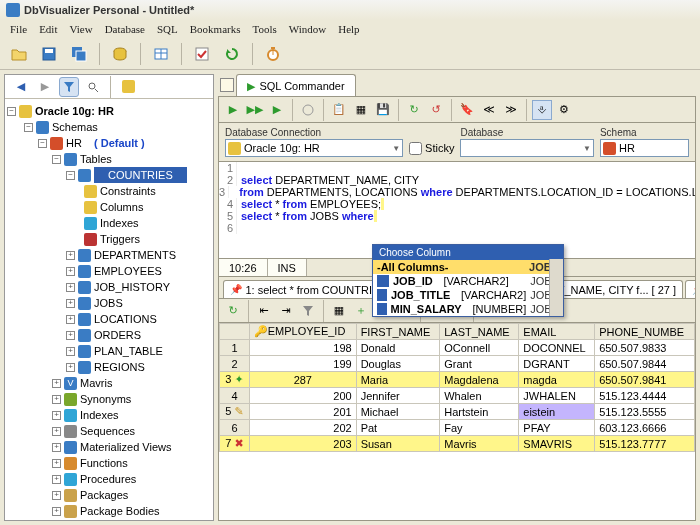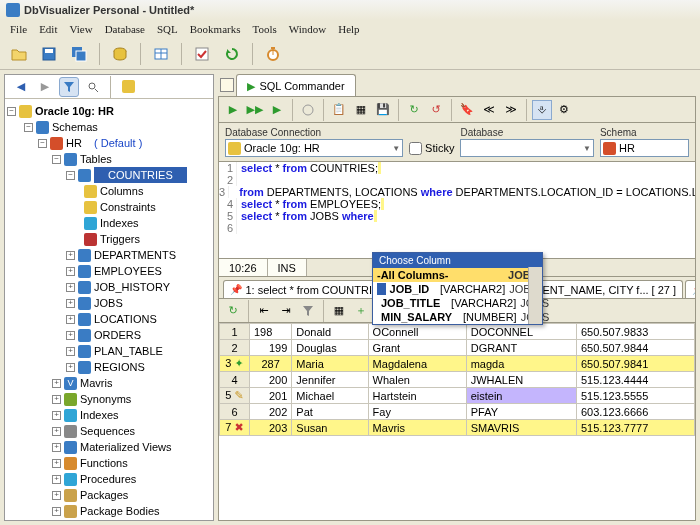--- a/index.html
+++ b/index.html
@@ -12,42 +12,42 @@
 .toolbar { height: 32px; display: flex; align-items: center; gap: 4px; padding: 2px 6px; border-bottom: 1px solid #c0bcae; }
 .tbtn { width: 26px; height: 26px; display:flex; align-items:center; justify-content:center; border:1px solid transparent; border-radius:3px; }
 .sep { width:1px; height:22px; background:#b8b4a4; margin:0 3px;}
 .main { display:flex; height: calc(525px - 20px - 18px - 32px); }
 .sidebar { width: 210px; background:#fff; border:1px solid #999; margin:4px; overflow:auto; }
 .tree { padding:4px 2px; line-height:16px; color:#000; }
 .tree .node { display:flex; align-items:center; gap:3px; white-space:nowrap; }
 .tree .exp { width:9px; height:9px; border:1px solid #888; display:inline-flex; align-items:center; justify-content:center; font-size:8px; background:#fff; color:#555;}
 .tree .ind { display:inline-block; }
 .tree .sel { background:#2f5fb0; color:#fff; padding:0 14px;}
-.tree .def { color:#1a46c8; font-weight:normal;}
+.tree .def { color:#1a46c8; font-weight:bold;}
 .ticon { width:13px; height:13px; display:inline-block; border-radius:2px;}
 .i-db{background:#e7c23f;} .i-sch{background:#d44e2a;} .i-tbl{background:#3a7cc4;} .i-col{background:#e7c23f;} .i-idx{background:#2fa5d6;} .i-trg{background:#b33;} .i-v{background:#3a7cc4;color:#fff;font-size:9px;text-align:center;line-height:13px;} .i-syn{background:#7aa72b;} .i-seq{background:#888;} .i-fn{background:#d78a2e;} .i-prc{background:#2fa5d6;} .i-pkg{background:#caa24b;} .i-jc{background:#b5862a;}
 .right { flex:1; display:flex; flex-direction:column; margin:4px 4px 4px 0; overflow:hidden;}
 .tabs { display:flex; gap:2px; height:22px; padding-left:18px; position:relative;}
 .tabs::before{content:'';position:absolute;left:2px;top:4px;width:12px;height:12px;border:1px solid #888;background:#fdf9e6;}
 .tab { background:#fdfdf5; border:1px solid #9a9786; border-bottom:none; padding:3px 10px 2px; border-radius:3px 3px 0 0; display:flex; align-items:center; gap:4px;}
 .tab .ticon{width:12px;height:12px;}
 .tab.active{background:#fff;font-weight:normal;}
 .sqlbar { height:26px; background:#ece9d8; border:1px solid #9a9786; border-bottom:none; display:flex; align-items:center; gap:2px; padding:0 4px;}
 .sbtn{width:20px;height:20px;display:flex;align-items:center;justify-content:center;}
 .conrow { display:flex; gap:6px; background:#ece9d8; border:1px solid #9a9786; border-bottom:none; padding:4px 6px;}
 .conbox { display:flex; flex-direction:column; gap:1px;}
 .conbox label{font-size:10px;color:#333;}
 .combo { display:flex; align-items:center; background:#fff; border:1px solid #7a98b5; height:18px; padding:0 2px; gap:3px;}
 .combo .dd{margin-left:auto; font-size:8px; color:#666;}
 .editor { background:#fff; border:1px solid #9a9786; height:98px; overflow:hidden; font-family:'Courier New',monospace; font-size:12px;}
 .eline{display:flex;}
 .gut{width:18px;text-align:right;color:#777;background:#fff;padding-right:3px;border-right:1px solid #eee;}
 .code{padding-left:4px;white-space:pre;}
 .kw{color:#1a1ae0;font-weight:bold;} .cur{background:#fff68a;}
-.popup{position:absolute; left:372px; top:244px; width:171px; background:#fff; border:1px solid #3b5ea0; box-shadow:2px 2px 4px rgba(0,0,0,.3); z-index:10;margin-top:8px;}
+.popup{position:absolute; left:372px; top:244px; width:192px; background:#fff; border:1px solid #3b5ea0; box-shadow:2px 2px 4px rgba(0,0,0,.3); z-index:10;}
 .popup .ph{background:#2f5fb0;color:#fff;padding:2px 6px;font-size:10px;}
 .popup .pi{display:flex;align-items:center;gap:4px;padding:1px 4px;font-size:10px;}
 .popup .pi.selall{background:#ffde6b;font-weight:bold;}
 .popup .pi .pk{width:12px;height:12px;background:#2f5fb0;}
 .popup .pi .pt{margin-left:auto;color:#333;}
 .popup .sb{position:absolute;right:0;top:14px;bottom:0;width:14px;background:#dedacd;border-left:1px solid #aaa;}
 .status{height:18px;background:#ece9d8;border:1px solid #9a9786;border-top:none;display:flex;align-items:center;}
 .status .cell{border-right:1px solid #b0ad9f;padding:0 10px;height:100%;display:flex;align-items:center;background:#fdfdf5;}
 .rtabs{display:flex;gap:2px;height:22px;padding:3px 4px 0;background:#ece9d8;border:1px solid #9a9786;border-top:none;overflow:hidden;}
 .rtab{background:#fff;border:1px solid #9a9786;border-bottom:none;padding:2px 6px;border-radius:3px 3px 0 0;display:flex;align-items:center;gap:3px;font-size:10px;white-space:nowrap;}
@@ -185,26 +185,26 @@
         </div>
       <div class="node">
           <span class="ind" style="width:56px"></span>
           <span class="exp">−</span>
           <span class="ticon i-tbl"></span>
           <span class="sel">COUNTRIES</span>
         </div>
       <div class="node">
           <span class="ind" style="width:74px"></span>
           <span class="ticon i-col"></span>
-          <span>Columns</span>
+          <span>Constraints</span>
         </div>
       <div class="node">
           <span class="ind" style="width:74px"></span>
           <span class="ticon i-col"></span>
-          <span>Constraints</span>
+          <span>Columns</span>
         </div>
       <div class="node">
           <span class="ind" style="width:74px"></span>
           <span class="ticon i-idx"></span>
           <span>Indexes</span>
         </div>
       <div class="node">
           <span class="ind" style="width:74px"></span>
           <span class="ticon i-trg"></span>
           <span>Triggers</span>
@@ -387,24 +387,24 @@
         <div class="combo">
             <span class="ticon i-sch"></span>
             <span>HR</span>
           </div>
       </div>
     </div>
 
     <div class="editor">
       <div class="eline">
           <div class="gut">1</div>
-          <div class="code"><span class="kw">select</span><span> * </span><span class="kw">from</span><span> COUNTRIES;</span><span class="cur">&nbsp;</span></div>
         </div>
       <div class="eline">
           <div class="gut">2</div>
+          <div class="code"><span class="kw">select</span><span> DEPARTMENT_NAME, CITY</span></div>
         </div>
       <div class="eline">
           <div class="gut">3</div>
           <div class="code"><span class="kw">  from</span><span> DEPARTMENTS, LOCATIONS </span><span class="kw">where</span><span> DEPARTMENTS.LOCATION_ID = LOCATIONS.LOCA</span></div>
         </div>
       <div class="eline">
           <div class="gut">4</div>
           <div class="code"><span class="kw">select</span><span> * </span><span class="kw">from</span><span> EMPLOYEES;</span><span class="cur">&nbsp;</span></div>
         </div>
       <div class="eline">
@@ -461,23 +461,31 @@
       <div class="sep"></div>
       <div class="sbtn">💾</div>
       <div class="sbtn">↶</div>
       <div class="sep"></div>
       <div class="sbtn">🔗</div>
     </div>
 
     <div class="grid">
       <table id="rgrid">
           <tbody>
+            <tr>
+              <th></th>
+              <th><span class="key">🔑</span>EMPLOYEE_ID</th>
+              <th>FIRST_NAME</th>
+              <th>LAST_NAME</th>
+              <th>EMAIL</th>
+              <th>PHONE_NUMBE</th>
+            </tr>
             <tr class="">
               <td class="rowh">1 </td>
-              <td style="text-align:left">198</td>
+              <td style="text-align:right">198</td>
               <td>Donald</td>
               <td>OConnell</td>
               <td>DOCONNEL</td>
               <td>650.507.9833</td>
             </tr>
             <tr class="">
               <td class="rowh">2 </td>
               <td style="text-align:right">199</td>
               <td>Douglas</td>
               <td>Grant</td>

